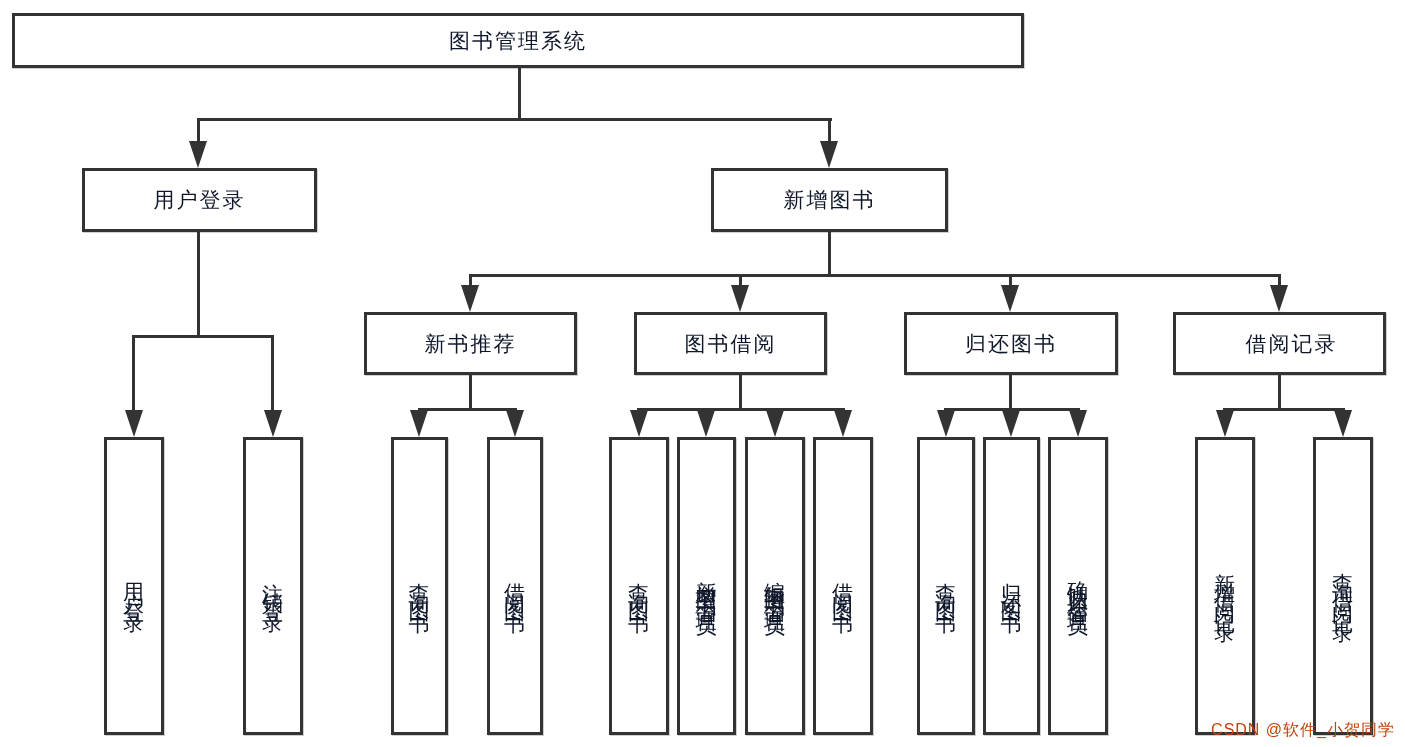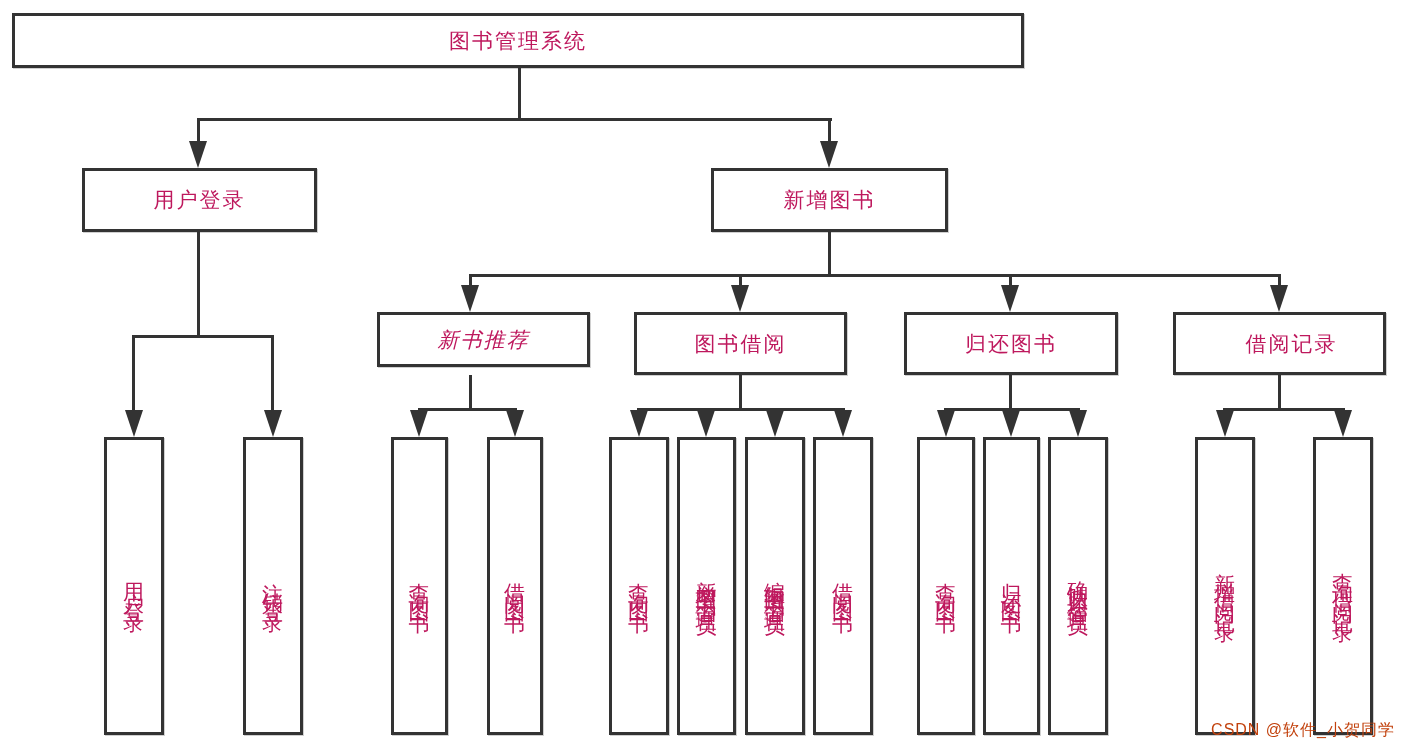--- a/index.html
+++ b/index.html
@@ -21,21 +21,21 @@
     background: #ffffff;
     border: 3px solid #333333;
     display: flex;
     align-items: center;
     justify-content: center;
     box-shadow: 1px 1px 0 rgba(120,120,120,0.35);
   }
   .node .lbl {
     font-size: 21px;
     letter-spacing: 2px;
-    color: #be185d;
+    color: #0f172a;
     white-space: nowrap;
   }
   .vnode .lbl {
     writing-mode: vertical-rl;
     text-orientation: mixed;
     letter-spacing: 10px;
     font-size: 21px;
     line-height: 1;
   }
   .vnode .lbl.tight { letter-spacing: 5px; }
@@ -98,24 +98,24 @@
   <div class="hline" style="left:469px; top:274px; width:812px;"></div>
   <div class="vline" style="left:469px; top:274px; height:14px;"></div>
   <div class="arrow" style="left:461px; top:285px;"></div>
   <div class="vline" style="left:739px; top:274px; height:14px;"></div>
   <div class="arrow" style="left:731px; top:285px;"></div>
   <div class="vline" style="left:1009px; top:274px; height:14px;"></div>
   <div class="arrow" style="left:1001px; top:285px;"></div>
   <div class="vline" style="left:1278px; top:274px; height:14px;"></div>
   <div class="arrow" style="left:1270px; top:285px;"></div>
 
-  <div class="node" style="left:377px; top:312px; width:213px; height:55px;font-style:italic;">
+  <div class="node" style="left:364px; top:312px; width:213px; height:63px;">
     <span class="lbl">新书推荐</span>
   </div>
-  <div class="node" style="left:634px; top:312px; width:213px; height:63px;">
+  <div class="node" style="left:634px; top:312px; width:193px; height:63px;">
     <span class="lbl">图书借阅</span>
   </div>
   <div class="node" style="left:904px; top:312px; width:214px; height:63px;">
     <span class="lbl">归还图书</span>
   </div>
   <div class="node" style="left:1173px; top:312px; width:213px; height:63px;padding-left:24px;">
     <span class="lbl">借阅记录</span>
   </div>
 
   <div class="vline" style="left:469px; top:375px; height:36px;"></div>

